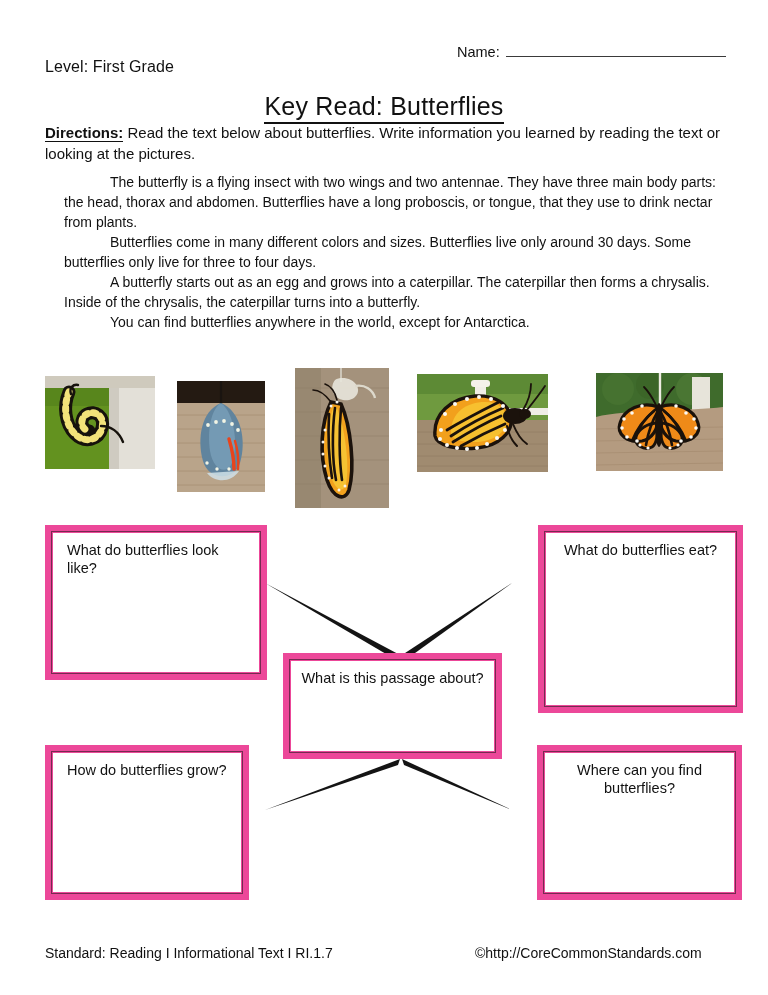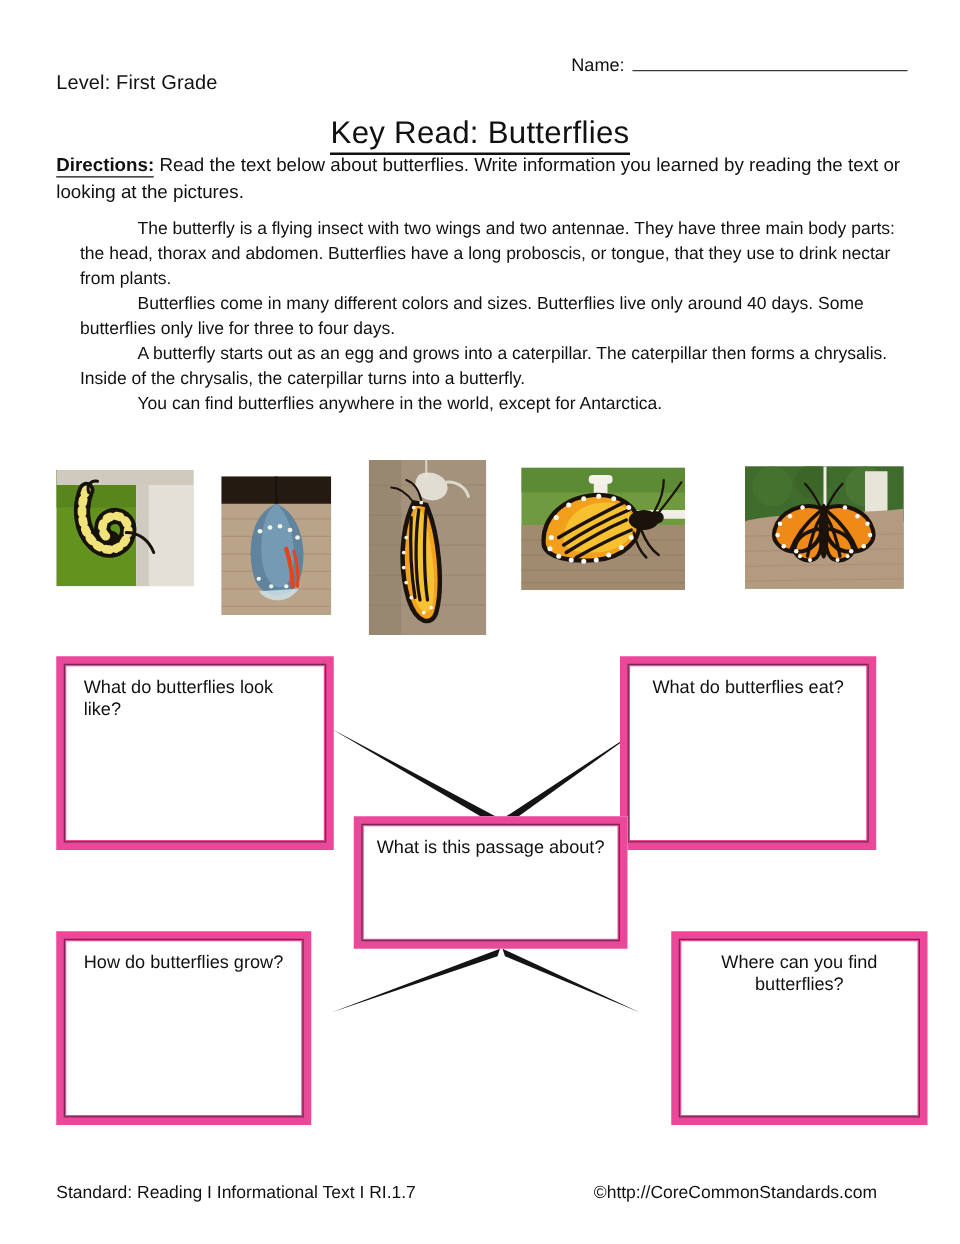--- a/index.html
+++ b/index.html
@@ -180,21 +180,21 @@
   <span>Key Read: Butterflies</span>
 </h1>
 
 <div class="directions">
   <b>Directions:</b>
   <span>Read the text below about butterflies.  Write information you learned by reading the text or looking at the pictures.</span>
 </div>
 
 <div class="passage">
   <p>The butterfly is a flying insect with two wings and two antennae. They have three main body parts: the head, thorax and abdomen. Butterflies have a long proboscis, or tongue, that they use to drink nectar from plants.</p>
-  <p>Butterflies come in many different colors and sizes.    Butterflies live only around 40 days.   Some butterflies only live for three to four days.</p>
+  <p>Butterflies come in many different colors and sizes.    Butterflies live only around 30 days.   Some butterflies only live for three to four days.</p>
   <p>A butterfly starts out as an egg and grows into a caterpillar. The caterpillar then forms a chrysalis. Inside of the chrysalis, the caterpillar turns into a butterfly.</p>
   <p>You can find butterflies anywhere in the world, except for Antarctica.</p>
 </div>
 
 <div class="photo-strip">
 
   <div class="photo" style="left:0px; top:8px; width:110px; height:93px;">
     <svg width="110" height="93" viewBox="0 0 110 93">
       <rect x="0" y="0" width="64" height="93" fill="#63921f"></rect>
       <rect x="0" y="0" width="64" height="30" fill="#58861c"></rect>
@@ -397,21 +397,21 @@
     <polygon points="265,68 400,140 398,146" fill="#141414"></polygon>
     <polygon points="512,68 402,140 404,146" fill="#141414"></polygon>
     <polygon points="265,295 400,244 398,250" fill="#141414"></polygon>
     <polygon points="512,295 402,244 404,250" fill="#141414"></polygon>
   </svg>
 
   <div class="obox" style="left:45px; top:10px; width:222px; height:155px;">
     <div class="obox-label left-aligned">What do butterflies look like?</div>
   </div>
 
-  <div class="obox" style="left:496px; top:10px; width:205px; height:155px;">
+  <div class="obox" style="left:538px; top:10px; width:205px; height:188px;">
     <div class="obox-label">What do butterflies eat?</div>
   </div>
 
   <div class="obox" style="left:283px; top:138px; width:219px; height:106px;">
     <div class="obox-label">What is this passage about?</div>
   </div>
 
   <div class="obox" style="left:45px; top:230px; width:204px; height:155px;">
     <div class="obox-label left-aligned">How do butterflies grow?</div>
   </div>

